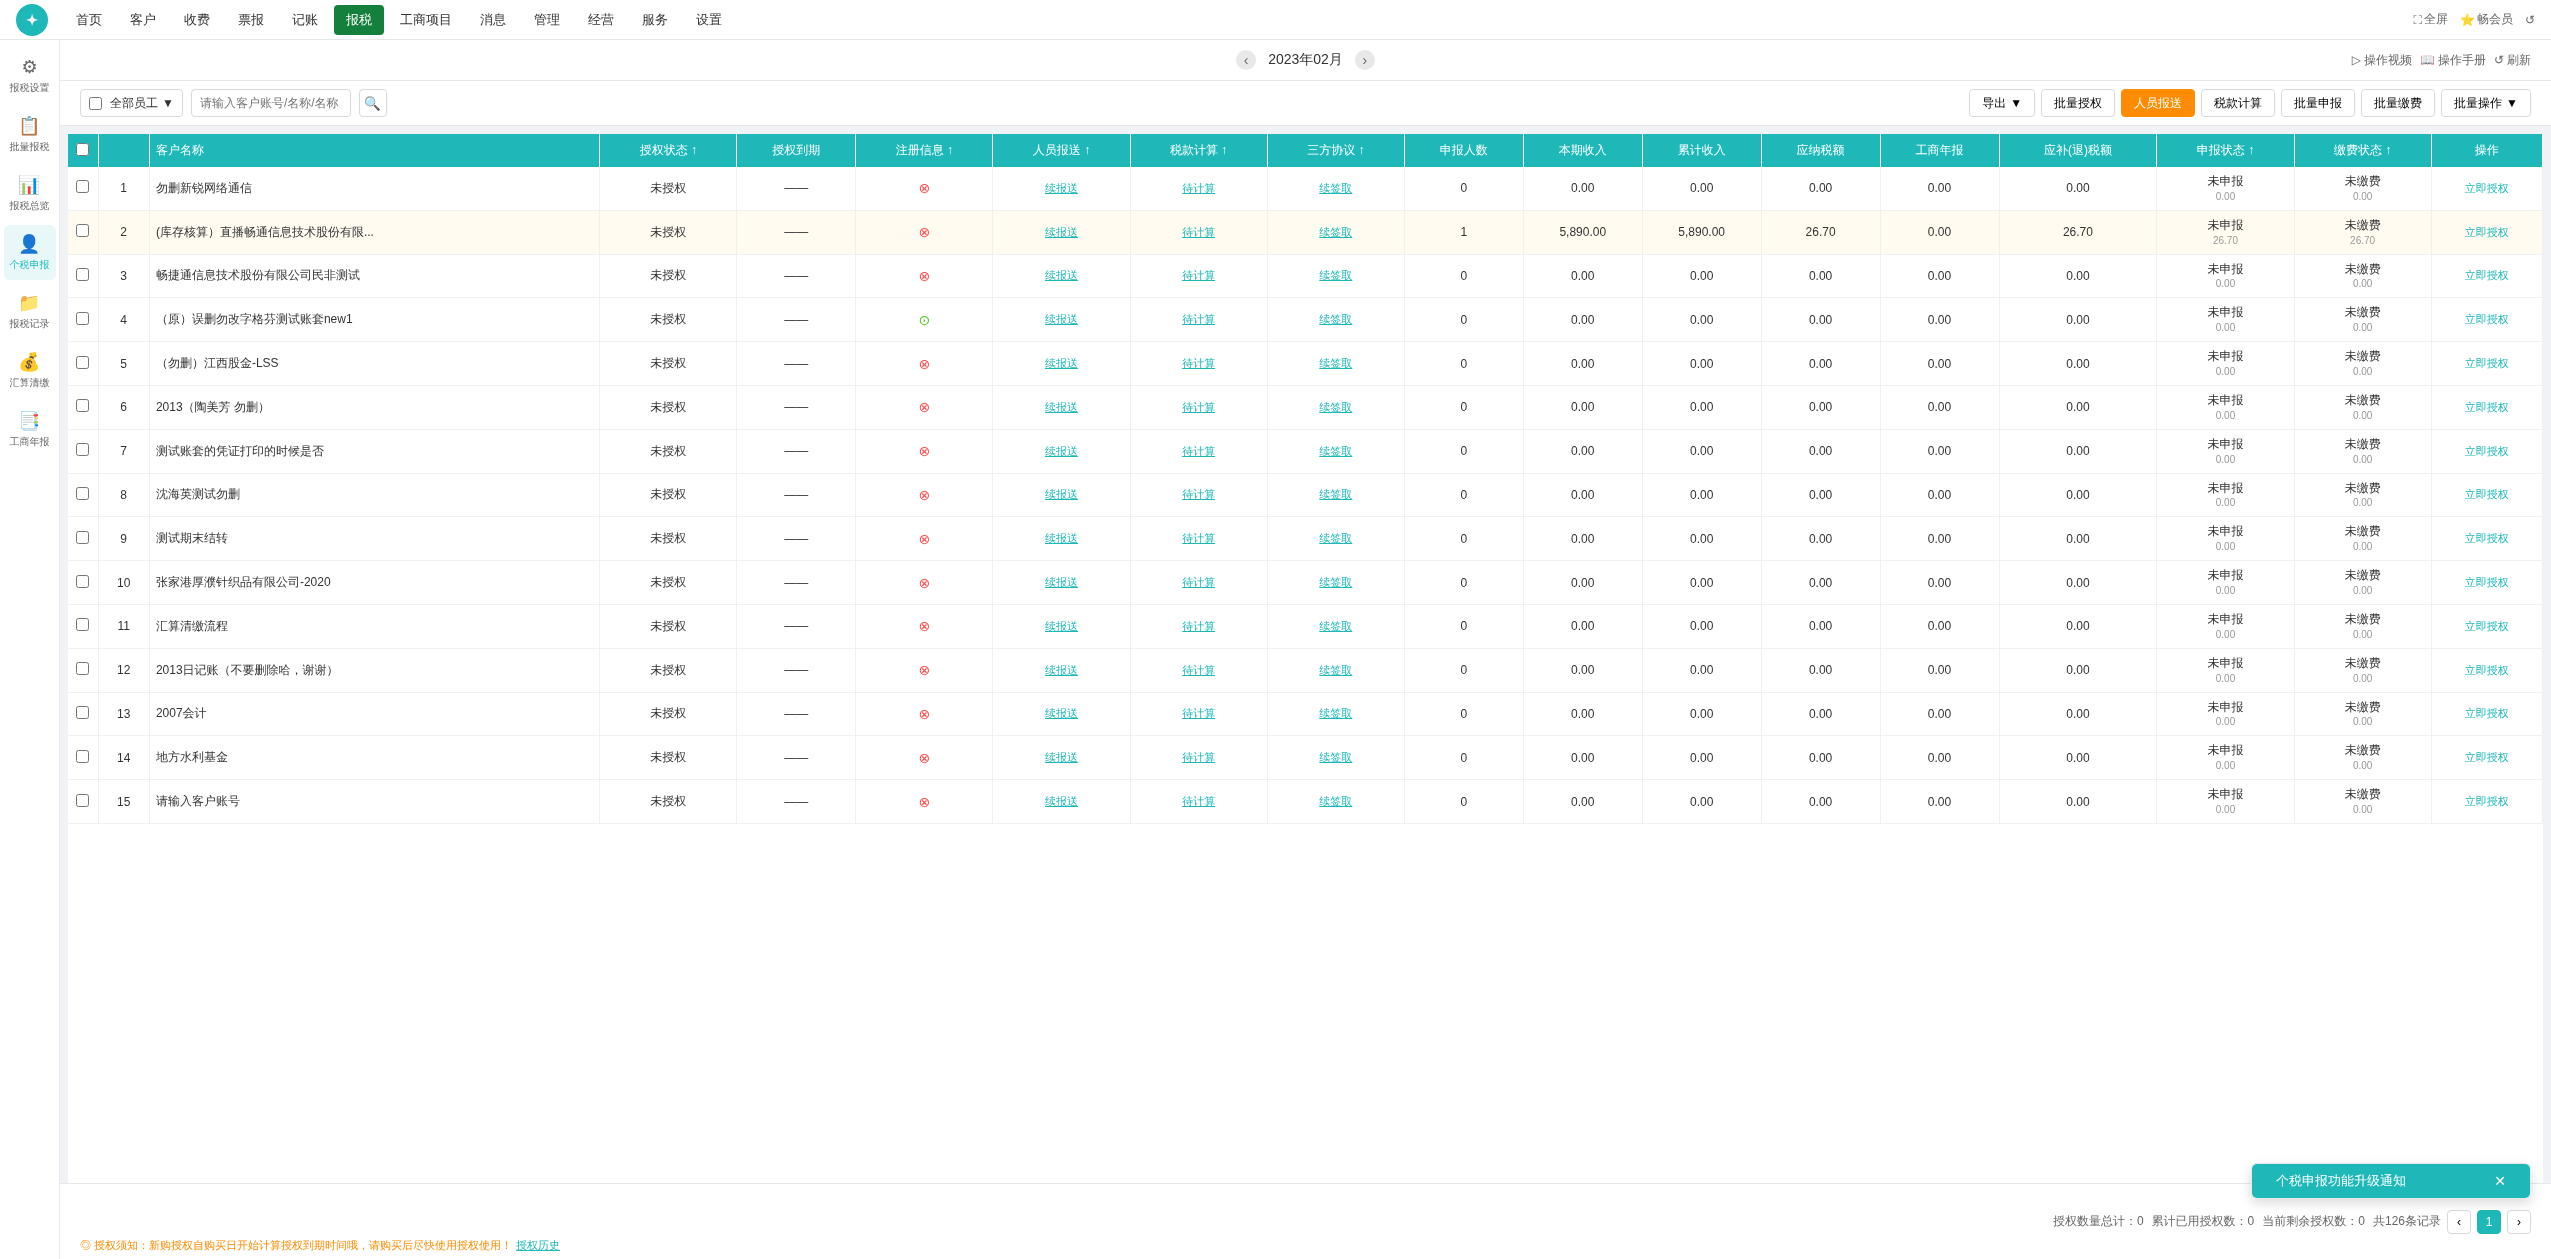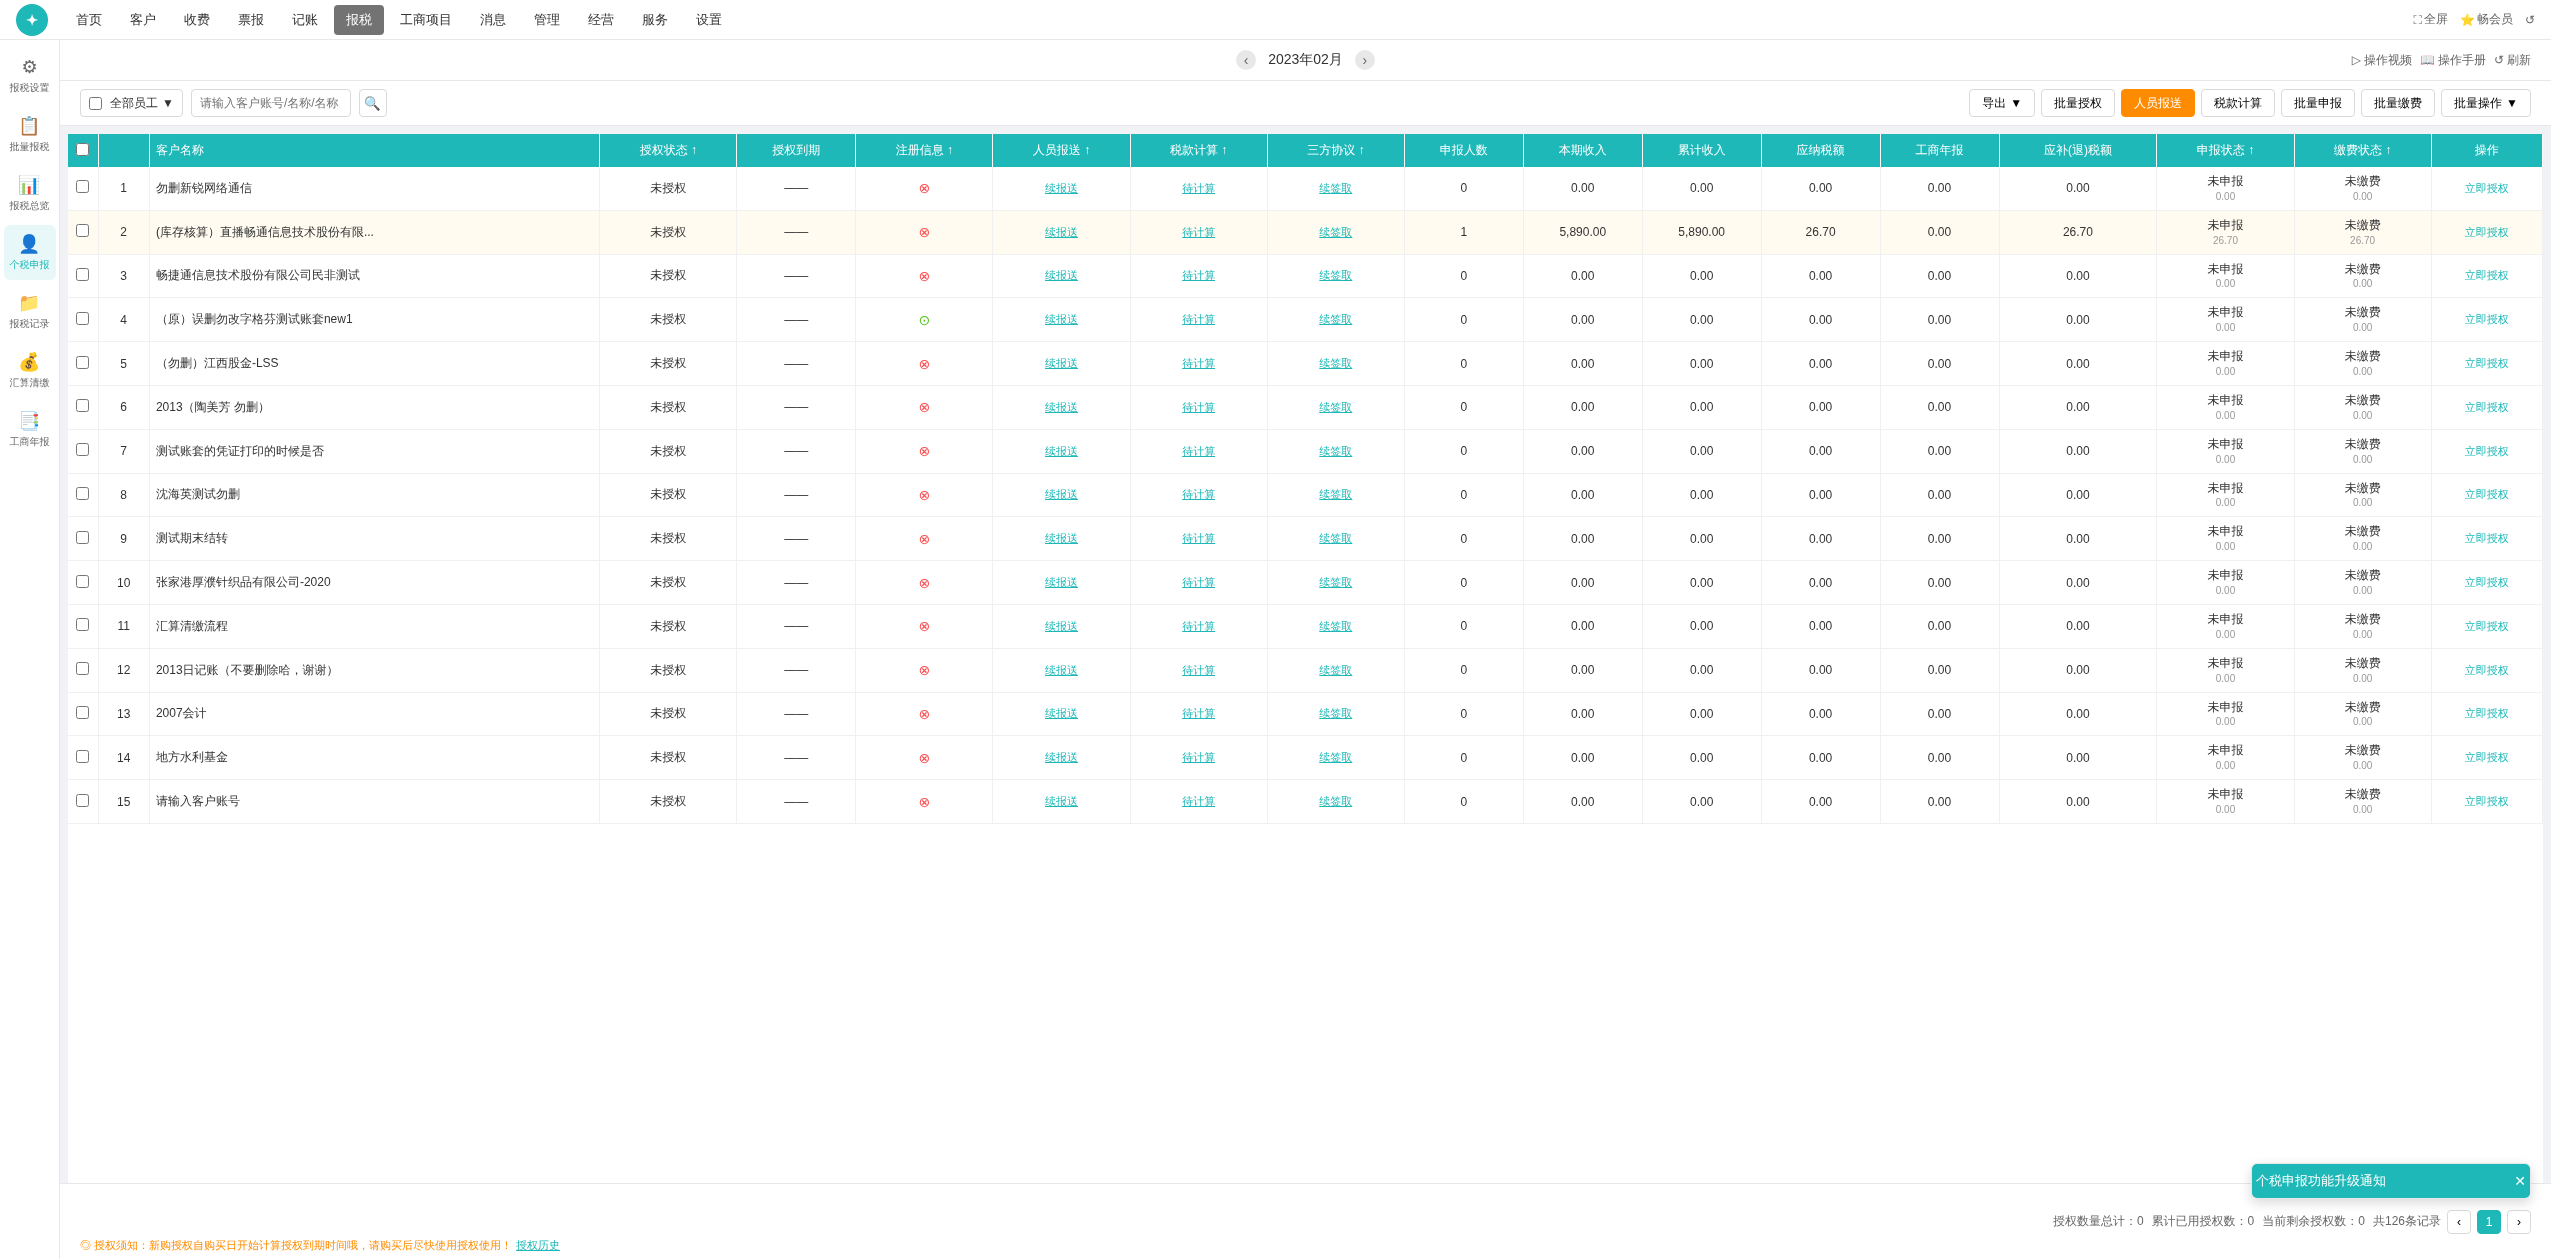--- a/index.html
+++ b/index.html
@@ -37,21 +37,21 @@
     }
     .top-nav .nav-item {
       padding: 6px 12px;
       cursor: pointer;
       border-radius: 4px;
       font-size: 13px;
       color: #333;
       white-space: nowrap;
     }
     .top-nav .nav-item.active {
-      background: #737373;
+      background: #15803d;
       color: white;
     }
     .top-nav .nav-right {
       display: flex;
       align-items: center;
       gap: 12px;
       font-size: 12px;
       color: #666;
     }
     .top-nav .nav-right span { cursor: pointer; display: flex; align-items: center; gap: 2px; }
@@ -314,21 +314,21 @@
       background: #fff;
       border: 1px solid #e8e8e8;
       border-radius: 6px;
       box-shadow: 0 4px 12px rgba(0,0,0,0.15);
       z-index: 100;
       overflow: hidden;
     }
     .notif-header {
       background: #1eb8b8;
       color: white;
-      padding: 8px 4px;
+      padding: 8px 24px;
       font-size: 13px;
       font-weight: 500;
       display: flex;
       align-items: center;
       justify-content: space-between;
       gap: 40px;
     }
     .notif-body { padding: 12px; font-size: 12px; color: #333; line-height: 1.6; }
     .notif-close { cursor: pointer; font-size: 14px; }
 

